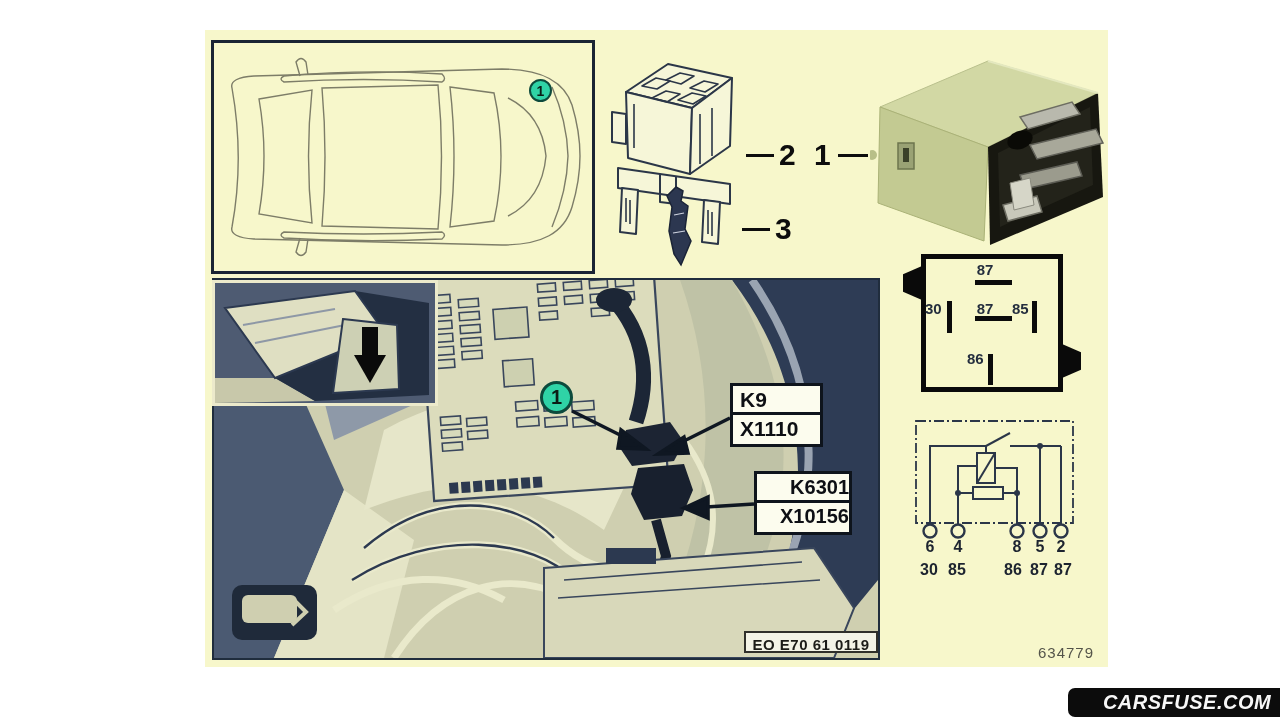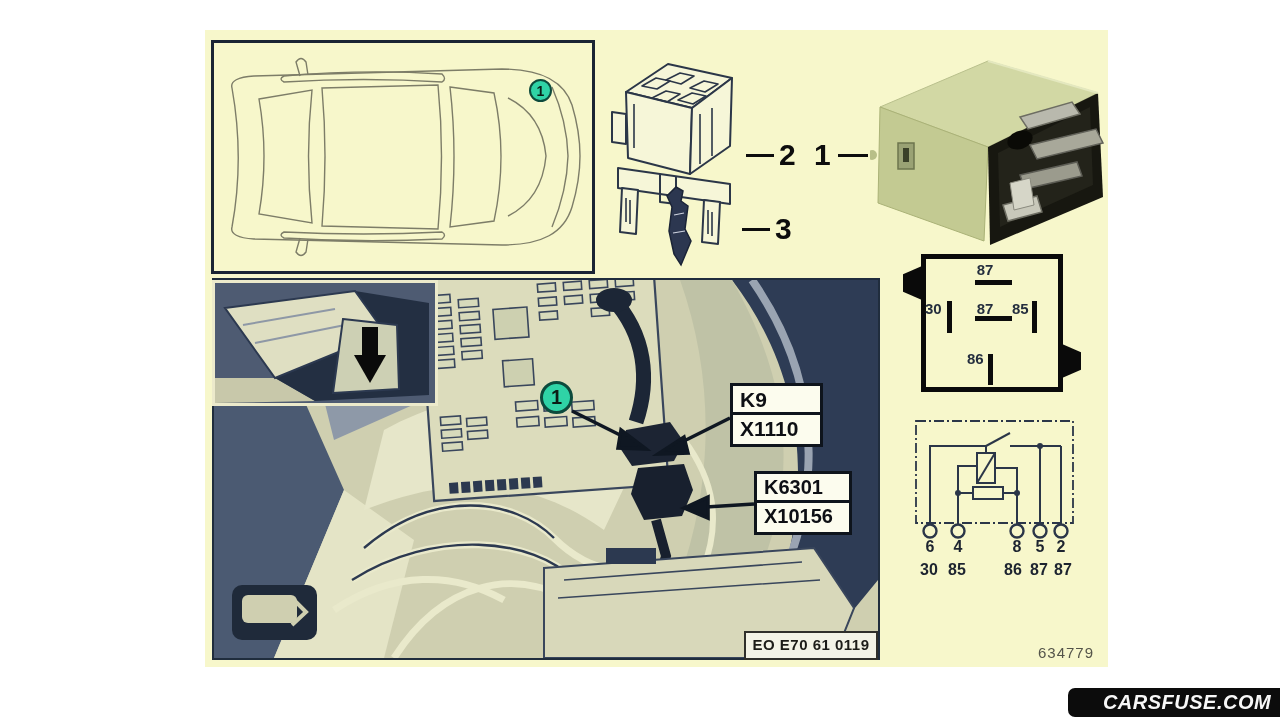--- a/index.html
+++ b/index.html
@@ -27,21 +27,21 @@
   .sch-num{font-size:16px;font-weight:700;color:#1d2430;text-align:center;line-height:1;}
   
   #photo{left:212px;top:278px;width:668px;height:382px;border:2px solid #202d3d;box-sizing:border-box;background:#cfcfb0;}
   #inset{left:212px;top:280px;width:226px;height:126px;border:3px solid #eceacb;box-sizing:border-box;background:#4e5b72;}
   
   .id-box{background:#fcfcee;border:3px solid #0e141c;box-sizing:border-box;}
   .id-cell{display:block;border-bottom:3px solid #0e141c;padding:2px 0 1px 7px;
            font-weight:800;color:#0d0f14;line-height:1.1;box-sizing:border-box;}
   .id-cell:last-child{border-bottom:none;border-radius:14px;}
   #k9-box .id-cell{font-size:21px;height:29px;}
-  #k6301-box .id-cell{font-size:20px;height:29px;}
+  #k6301-box .id-cell{font-size:20px;height:29px;text-align:right;}
   #eo-label{background:#f3f3e6;border:2px solid #2f2f2a;box-sizing:border-box;
             font-size:15px;font-weight:600;color:#1c1c18;text-align:center;line-height:23px;letter-spacing:.5px;}
   #figure-code{font-size:15px;color:#54544a;letter-spacing:1px;font-weight:500;}
   
   #watermark{left:1068px;top:688px;width:238px;height:29px;background:#0c0c0c;border-radius:7px;
              display:flex;align-items:center;justify-content:center;}
   #watermark span{font-style:italic;font-weight:900;font-size:20px;color:#f7f7f7;letter-spacing:.5px;}
 </style>
 </head>
 <body>
@@ -303,21 +303,21 @@
   <div class="abs id-box" id="k9-box" style="left:730px;top:383px;width:93px;">
     <span class="id-cell">K9</span>
     <span class="id-cell">X1110</span>
   </div>
 
   <div class="abs id-box" id="k6301-box" style="left:754px;top:471px;width:98px;">
     <span class="id-cell">K6301</span>
     <span class="id-cell">X10156</span>
   </div>
 
-  <div class="abs" id="eo-label" style="left:744px;top:631px;width:134px;height:29px;">EO E70 61 0119</div>
+  <div class="abs" id="eo-label" style="left:744px;top:631px;width:134px;height:22px;">EO E70 61 0119</div>
 
   <div class="abs" id="figure-code" style="left:1038px;top:644px;">634779</div>
 
   <div class="abs" id="watermark">
     <span>CARSFUSE.COM</span>
   </div>
 
 </div>
 
 </body></html>

